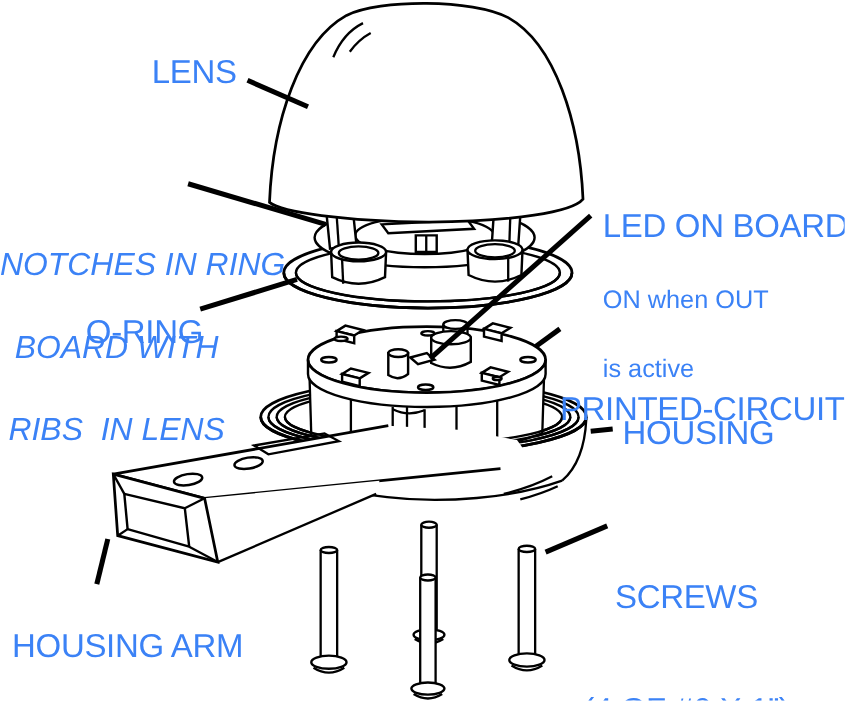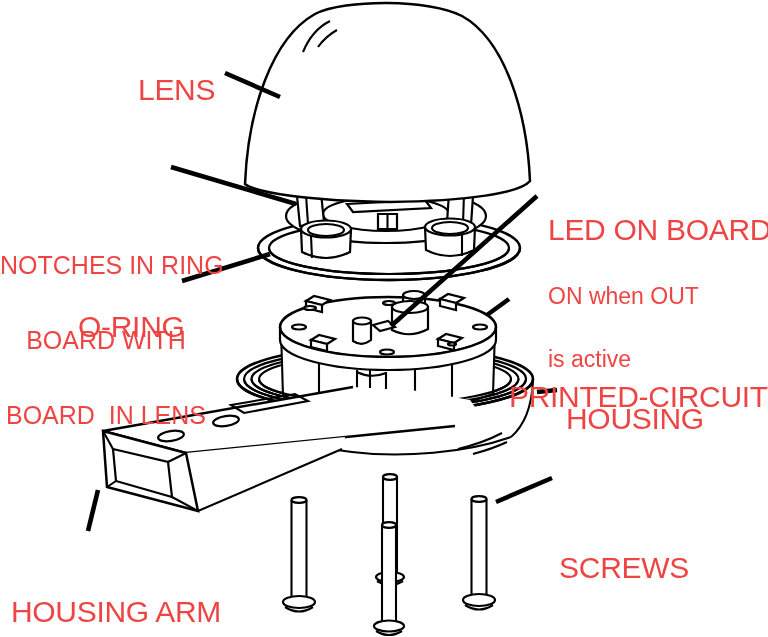--- a/index.html
+++ b/index.html
@@ -1,21 +1,21 @@
 <!DOCTYPE html>
 <html><head>
 <meta charset="utf-8">
 <style>
   html,body{margin:0;padding:0;background:#fff;}
   .stage{position:relative;width:768px;height:637px;background:#fff;overflow:hidden;
          font-family:"Liberation Sans",sans-serif;color:#000;}
   .stage svg{position:absolute;left:0;top:0;}
-  .lbl{position:absolute;white-space:pre;color:#ef4444;margin-top:24px;}
+  .lbl{position:absolute;white-space:pre;color:#3b82f6;}
   .big{font-size:30px;line-height:34px;letter-spacing:-0.3px;}
-  .note{font-size:25px;line-height:25px;}
+  .note{font-size:29px;line-height:25px;font-style:italic;}
   .sub{font-size:23px;line-height:27px;}
   .ctr{text-align:center;}
   
   .ln{fill:none;stroke:#000;stroke-width:2.1;}
   .ln24{fill:none;stroke:#000;stroke-width:2.5;}
   .fw{fill:#fff;stroke:#000;stroke-width:2.2;}
   .fw24{fill:#fff;stroke:#000;stroke-width:2.5;}
   .fwn{fill:#fff;stroke:none;}
   .leader{fill:none;stroke:#000;stroke-width:4.6;stroke-linecap:butt;}
 </style>
@@ -181,21 +181,21 @@
     <path d="M496,502 L552,478" class="leader"></path>
     <path d="M98,490 L88,531" class="leader"></path>
   </g>
 </svg>
 
   <div class="lbl big" style="left:138px;top:49px;">LENS</div>
 
   <div class="lbl note ctr" style="left:0;top:179px;width:212px;">
     <div>NOTCHES IN RING</div>
     <div>BOARD WITH</div>
-    <div>BOARD  IN LENS</div>
+    <div>RIBS  IN LENS</div>
   </div>
 
   <div class="lbl big" style="left:78px;top:286px;">O-RING</div>
 
   <div class="lbl" style="left:548px;top:153px;">
     <div class="big">LED ON BOARD</div>
     <div class="sub">ON when OUT</div>
     <div class="sub">is active</div>
   </div>
 

